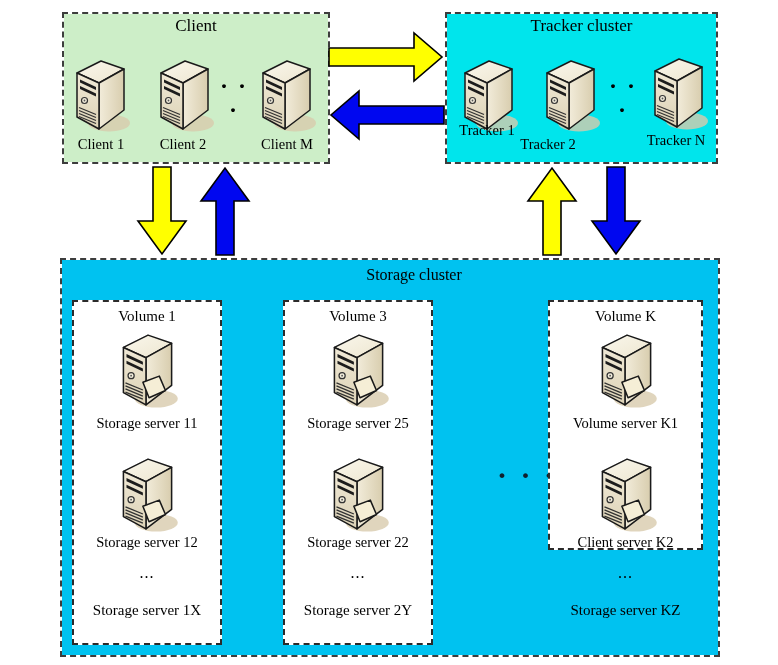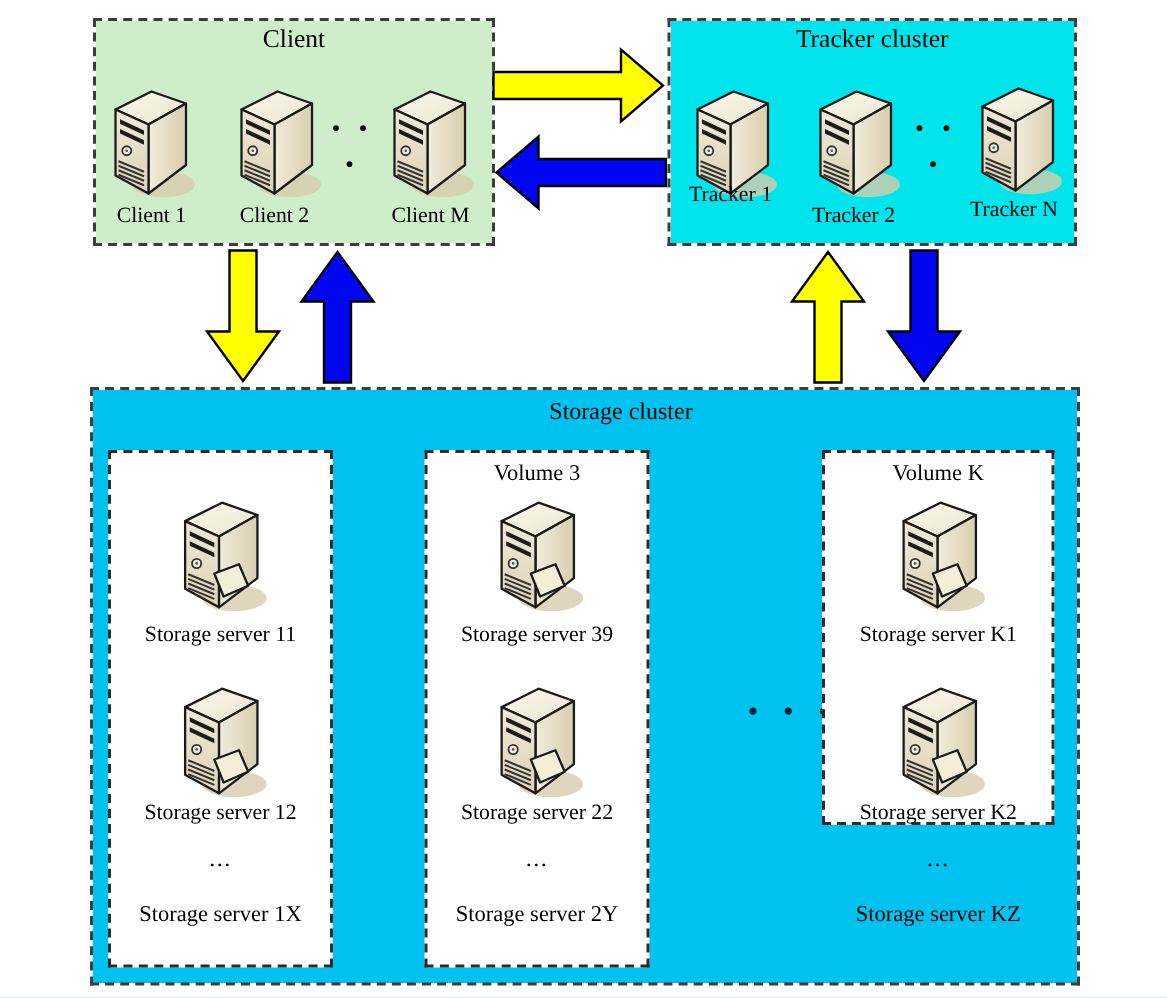--- a/index.html
+++ b/index.html
@@ -112,21 +112,21 @@
         <use href="#tower" xlink:href="#tower"></use>
       </svg>
   </div>
   <div class="dots-h tracker-dots">· · ·</div>
   <div class="server" style="left:646px;top:54px">
     <svg width="64" height="78" viewBox="0 0 64 78">
         <use href="#tower" xlink:href="#tower"></use>
       </svg>
   </div>
   <div class="caption" style="left:437px;top:121px">Tracker 1</div>
-  <div class="caption" style="left:519px;top:135px">Tracker 2</div>
+  <div class="caption" style="left:498px;top:135px">Tracker 2</div>
   <div class="caption" style="left:626px;top:131px">Tracker N</div>
 
   <svg class="arrow arrow-yellow" style="left:328px;top:31px" width="116" height="52">
     <polygon points="1,17 86,17 86,2 114,26 86,50 86,35 1,35"></polygon>
   </svg>
   <svg class="arrow arrow-blue" style="left:329px;top:89px" width="116" height="52">
     <polygon points="115,17 30,17 30,2 2,26 30,50 30,35 115,35"></polygon>
   </svg>
   <svg class="arrow arrow-yellow" style="left:136px;top:166px" width="52" height="90">
     <polygon points="17,1 35,1 35,55 50,55 26,88 2,55 17,55"></polygon>
@@ -138,20 +138,21 @@
     <polygon points="17,89 17,35 2,35 26,2 50,35 35,35 35,89"></polygon>
   </svg>
   <svg class="arrow arrow-blue" style="left:590px;top:166px" width="52" height="90">
     <polygon points="17,1 35,1 35,55 50,55 26,88 2,55 17,55"></polygon>
   </svg>
 
   <div class="box storage-box">
     <div class="box-title storage-title">Storage cluster</div>
 
     <div class="volume-box volume-1">
+      <div class="v-title">Volume 1</div>
       <div class="v-icon-1">
         <svg width="72" height="80" viewBox="0 0 64 78">
             <use href="#tower-page" xlink:href="#tower-page"></use>
           </svg>
       </div>
       <div class="v-label-1">Storage server 11</div>
       <div class="v-icon-2">
         <svg width="72" height="80" viewBox="0 0 64 78">
             <use href="#tower-page" xlink:href="#tower-page"></use>
           </svg>
@@ -161,45 +162,45 @@
       <div class="v-label-3">Storage server 1X</div>
     </div>
 
     <div class="volume-box volume-2">
       <div class="v-title">Volume 3</div>
       <div class="v-icon-1">
         <svg width="72" height="80" viewBox="0 0 64 78">
             <use href="#tower-page" xlink:href="#tower-page"></use>
           </svg>
       </div>
-      <div class="v-label-1">Storage server 39</div>
+      <div class="v-label-1">Storage server 25</div>
       <div class="v-icon-2">
         <svg width="72" height="80" viewBox="0 0 64 78">
             <use href="#tower-page" xlink:href="#tower-page"></use>
           </svg>
       </div>
       <div class="v-label-2">Storage server 22</div>
       <div class="v-dots">...</div>
       <div class="v-label-3">Storage server 2Y</div>
     </div>
 
     <div class="storage-dots">· · ·</div>
 
     <div class="volume-box volume-k">
       <div class="v-title">Volume K</div>
       <div class="v-icon-1">
         <svg width="72" height="80" viewBox="0 0 64 78">
             <use href="#tower-page" xlink:href="#tower-page"></use>
           </svg>
       </div>
-      <div class="v-label-1">Storage server K1</div>
+      <div class="v-label-1">Volume server K1</div>
       <div class="v-icon-2">
         <svg width="72" height="80" viewBox="0 0 64 78">
             <use href="#tower-page" xlink:href="#tower-page"></use>
           </svg>
       </div>
-      <div class="v-label-2">Storage server K2</div>
+      <div class="v-label-2">Client server K2</div>
       <div class="v-dots">...</div>
       <div class="v-label-3">Storage server KZ</div>
     </div>
   </div>
 
 </div>
 
 </body></html>

